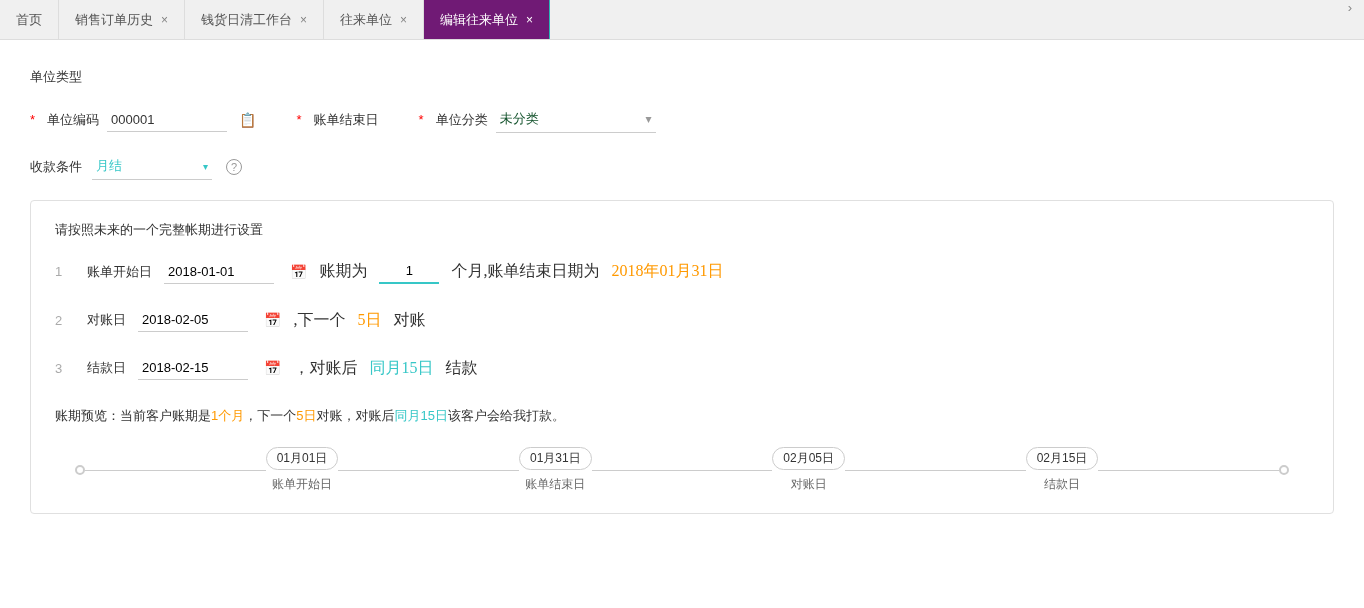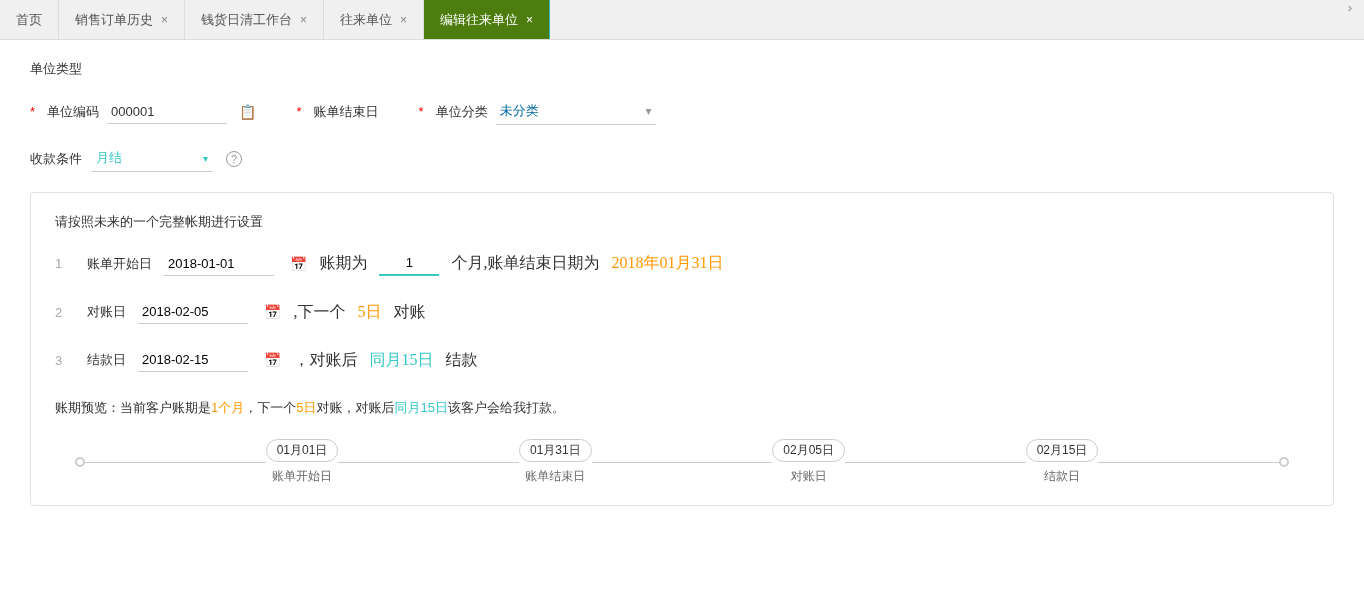--- a/index.html
+++ b/index.html
@@ -9,33 +9,33 @@
     .tabs-bar {
       display: flex; align-items: flex-start; background: #f0f0f0; border-bottom: 1px solid #ddd;
       height: 40px; padding: 0; position: relative;
     }
     .tab-item {
       display: flex; align-items: center; padding: 0 16px; height: 100%;
       cursor: pointer; font-size: 13px; color: #555; border-right: 1px solid #ddd;
       white-space: nowrap; background: #f0f0f0;
     }
     .tab-item.active {
-      background: #4d7c0f; color: #fff; border-right: 1px solid #2ab5b5;
+      background: #701a75; color: #fff; border-right: 1px solid #2ab5b5;
     }
     .tab-item .close-btn {
       margin-left: 8px; font-size: 12px; cursor: pointer; opacity: 0.7;
     }
     .tab-item.active .close-btn { color: #fff; opacity: 1; }
     .tabs-arrow {
       margin-left: auto; padding: 0 12px; cursor: pointer; color: #888;
     }
 
     
     .main-content {
-      background: #fff; padding: 20px 30px; min-height: calc(100vh - 40px);
+      background: #fff; padding: 28px 30px; min-height: calc(100vh - 40px);
     }
 
     
     .form-row {
       display: flex; align-items: center; margin-bottom: 20px; flex-wrap: wrap; gap: 10px;
     }
     .form-label {
       color: #333; font-size: 13px; white-space: nowrap;
     }
     .required-star { color: #f00; margin-right: 4px; }
@@ -66,21 +66,21 @@
       cursor: pointer; min-width: 120px;
     }
     .select-value { font-size: 13px; color: #36c7c7; flex: 1; }
     .chevron-icon { color: #36c7c7; font-size: 10px; }
 
     
     .category-select {
       display: flex; align-items: center; gap: 4px; border-bottom: 1px solid #ccc; padding: 4px 4px;
       cursor: pointer; min-width: 160px;
     }
-    .category-value { font-size: 13px; color: #0369a1; flex: 1; }
+    .category-value { font-size: 13px; color: #14532d; flex: 1; }
 
     
     .cal-icon { color: #36c7c7; font-size: 14px; cursor: pointer; margin-left: 4px; }
 
     
     .help-icon {
       width: 16px; height: 16px; border-radius: 50%; border: 1px solid #999;
       display: inline-flex; align-items: center; justify-content: center;
       font-size: 11px; color: #999; cursor: pointer; margin-left: 4px;
     }

